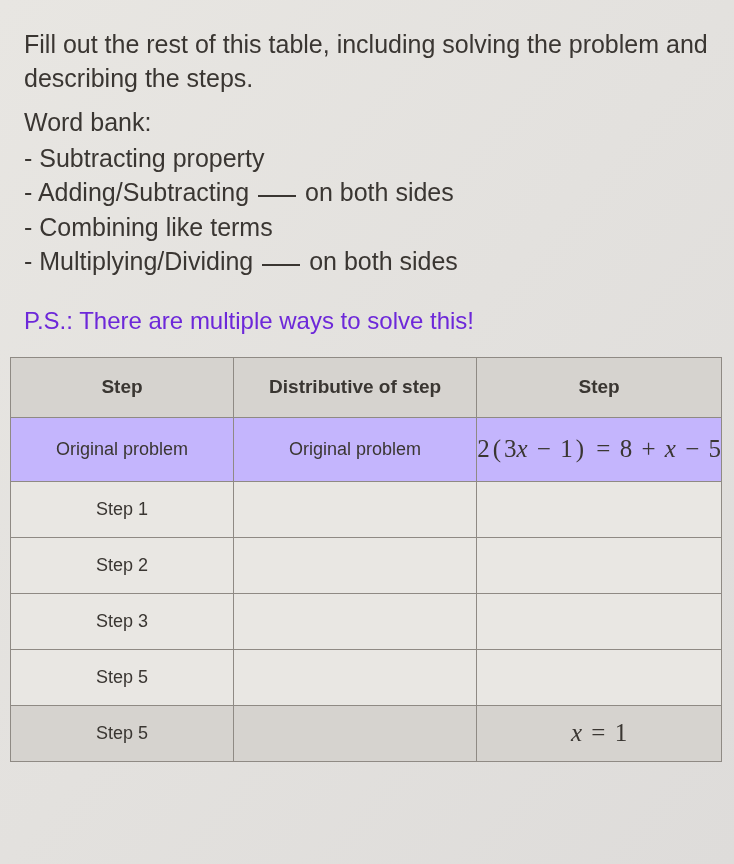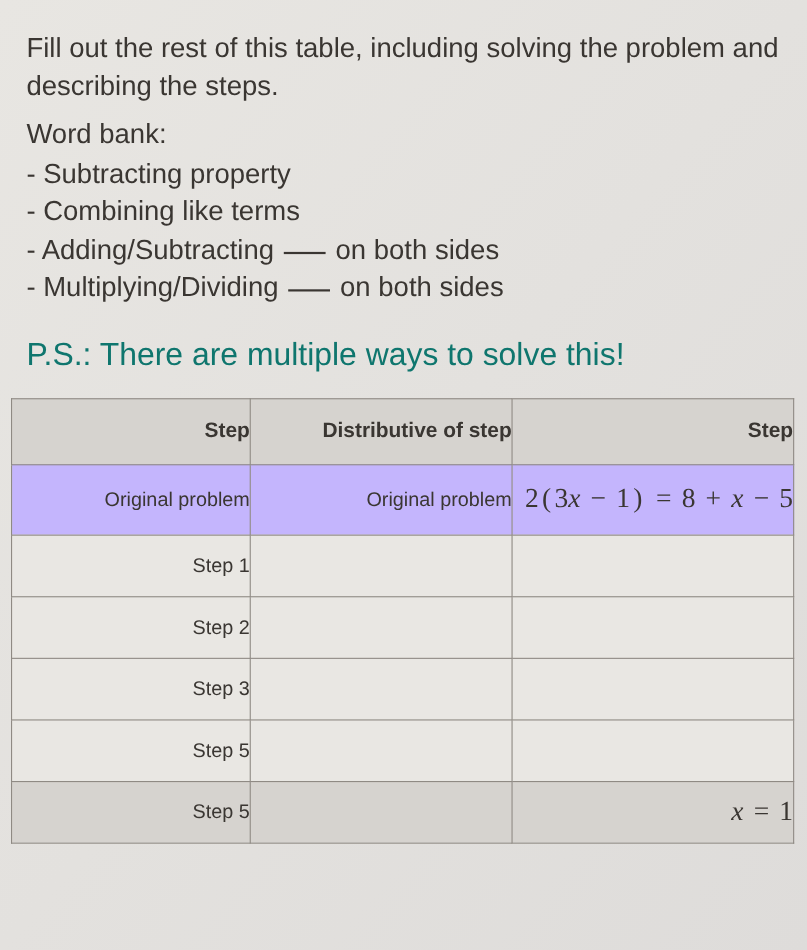--- a/index.html
+++ b/index.html
@@ -31,46 +31,45 @@
     .wordbank-list {
       list-style: none;
       margin-bottom: 28px;
     }
     .wordbank-list li {
       font-size: 25px;
       line-height: 1.38;
       color: #3a3632;
     }
     .ps-line {
-      font-size: 29px;
+      font-size: 24px;
       margin-bottom: 22px;
-      color: #0f766e;
+      color: #6d28d9;
     }
     .blank {
       display: inline-block;
       border-bottom: 2px solid #3a3632;
       width: 38px;
       vertical-align: baseline;
       margin: 0 2px;
       position: relative;
       top: -4px;
     }
     table {
       border-collapse: collapse;
       width: 712px;
       margin-left: -14px;
       background: #e9e7e3;
     }
     table td, table th {
       border: 1px solid #8f8a84;
-      text-align: right;
+      text-align: center;
       vertical-align: middle;
       font-size: 18px;
       color: #3a3632;
-      padding-left: 11px;
     }
     thead th {
       background: #d6d3cf;
       font-weight: 700;
       height: 60px;
       font-size: 19px;
     }
     tbody tr {
       height: 56px;
     }
@@ -106,24 +105,24 @@
 <body>
 
 <p class="instruction">Fill out the rest of this table, including solving the problem and describing the steps.</p>
 
 <p class="wordbank-title">Word bank:</p>
 <ul class="wordbank-list">
   <li>
     <span>- Subtracting property</span>
   </li>
   <li>
-    <span>- Combining like terms</span>
+    <span>- Adding/Subtracting </span><span class="blank"></span><span> on both sides</span>
   </li>
   <li>
-    <span>- Adding/Subtracting </span><span class="blank"></span><span> on both sides</span>
+    <span>- Combining like terms</span>
   </li>
   <li>
     <span>- Multiplying/Dividing </span><span class="blank"></span><span> on both sides</span>
   </li>
 </ul>
 
 <p class="ps-line">P.S.: There are multiple ways to solve this!</p>
 
 <table>
   <colgroup>

